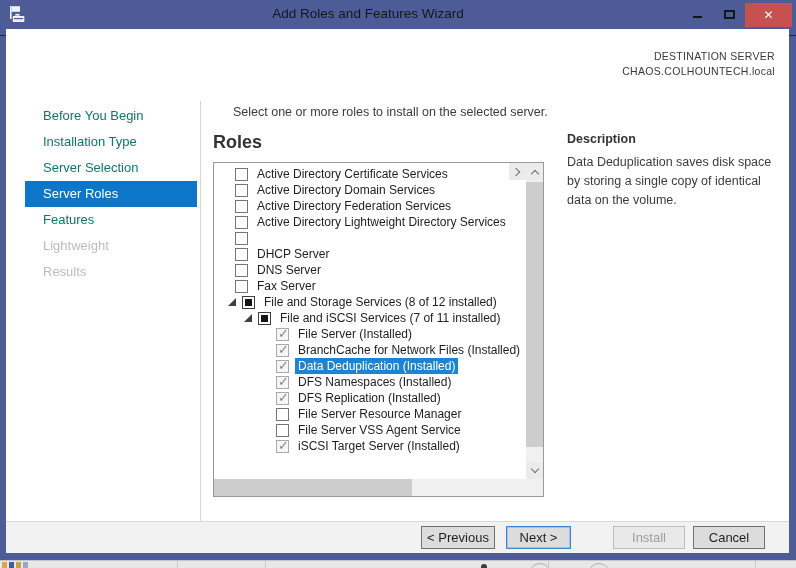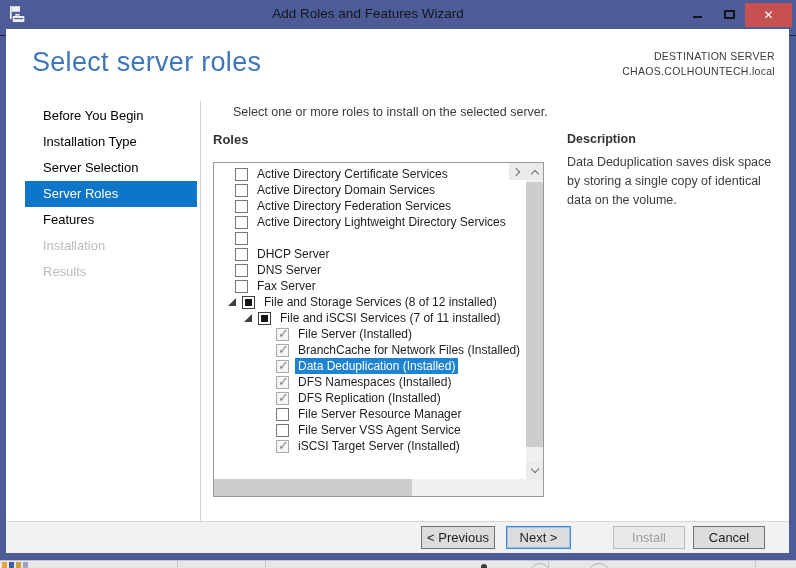--- a/index.html
+++ b/index.html
@@ -27,28 +27,28 @@
   
   .content { position:absolute; left:6px; top:29px; width:783px; height:524px; background:#fff; }
 
   .page-title { position:absolute; left:26px; top:18px; font-size:27px; font-weight:300;
     color:#3e76bb; letter-spacing:0.3px; }
   .dest { position:absolute; right:14px; top:20px; text-align:right; font-size:10.5px;
     line-height:15px; color:#3a3a3a; letter-spacing:0.3px; }
 
   
   .nav { position:absolute; left:0; top:74px; width:194px; }
-  .nav-item { height:26px; line-height:26px; padding-left:37px; font-size:13px; color:#000000; }
+  .nav-item { height:26px; line-height:26px; padding-left:37px; font-size:13px; color:#0f766e; }
   .nav-item.selected { background:#0e76c8; color:#fff; margin-left:19px; margin-right:3px; padding-left:18px; }
   .nav-item.disabled { color:#bcbcbc; }
   .vsep { position:absolute; left:194px; top:72px; width:1px; height:420px; background:#d4d4d4; }
 
   
   .instruction { position:absolute; left:207px; top:76px; font-size:12.5px; color:#3c3c3c;margin-left:20px; }
-  .roles-label { position:absolute; left:207px; top:103px; font-size:13px; font-weight:bold; color:#333; }
+  .roles-label { position:absolute; left:207px; top:103px; font-size:18px; font-weight:bold; color:#333; }
   .desc-heading { position:absolute; left:561px; top:103px; font-size:12.5px; font-weight:bold; color:#333; }
   .desc-text { position:absolute; left:561px; top:124px; width:216px; font-size:12.5px;
     line-height:19px; color:#3c3c3c; }
 
   
   .listbox { position:absolute; left:207px; top:133px; width:331px; height:335px;
     border:1px solid #999; background:#fff;padding-left:33px; }
   .rows { position:absolute; left:0; top:0; right:17px; bottom:17px; overflow:hidden; padding-top:3px; }
   .row { height:16px; display:flex; align-items:center; font-size:12px; color:#1e1e1e; white-space:nowrap; }
   .row.l0  { padding-left:21px; }
@@ -126,33 +126,32 @@
             <span class="max-glyph"></span>
           </div>
         <div class="ctrl-close">
             <span>✕</span>
           </div>
       </div>
     </div>
 
     <div class="content">
 
-      <div class="page-title">Select server roles</div>
       <div class="dest">
         <div>DESTINATION SERVER</div>
         <div>CHAOS.COLHOUNTECH.local</div>
       </div>
 
       <div class="nav">
         <div class="nav-item">Before You Begin</div>
         <div class="nav-item">Installation Type</div>
         <div class="nav-item">Server Selection</div>
         <div class="nav-item selected">Server Roles</div>
         <div class="nav-item">Features</div>
-        <div class="nav-item disabled">Installation</div>
+        <div class="nav-item disabled">Lightweight</div>
         <div class="nav-item disabled">Results</div>
       </div>
       <div class="vsep"></div>
 
       <div class="instruction">Select one or more roles to install on the selected server.</div>
       <div class="roles-label">Roles</div>
 
       <div class="listbox">
         <div class="rows">
           <div class="row l0 u">

